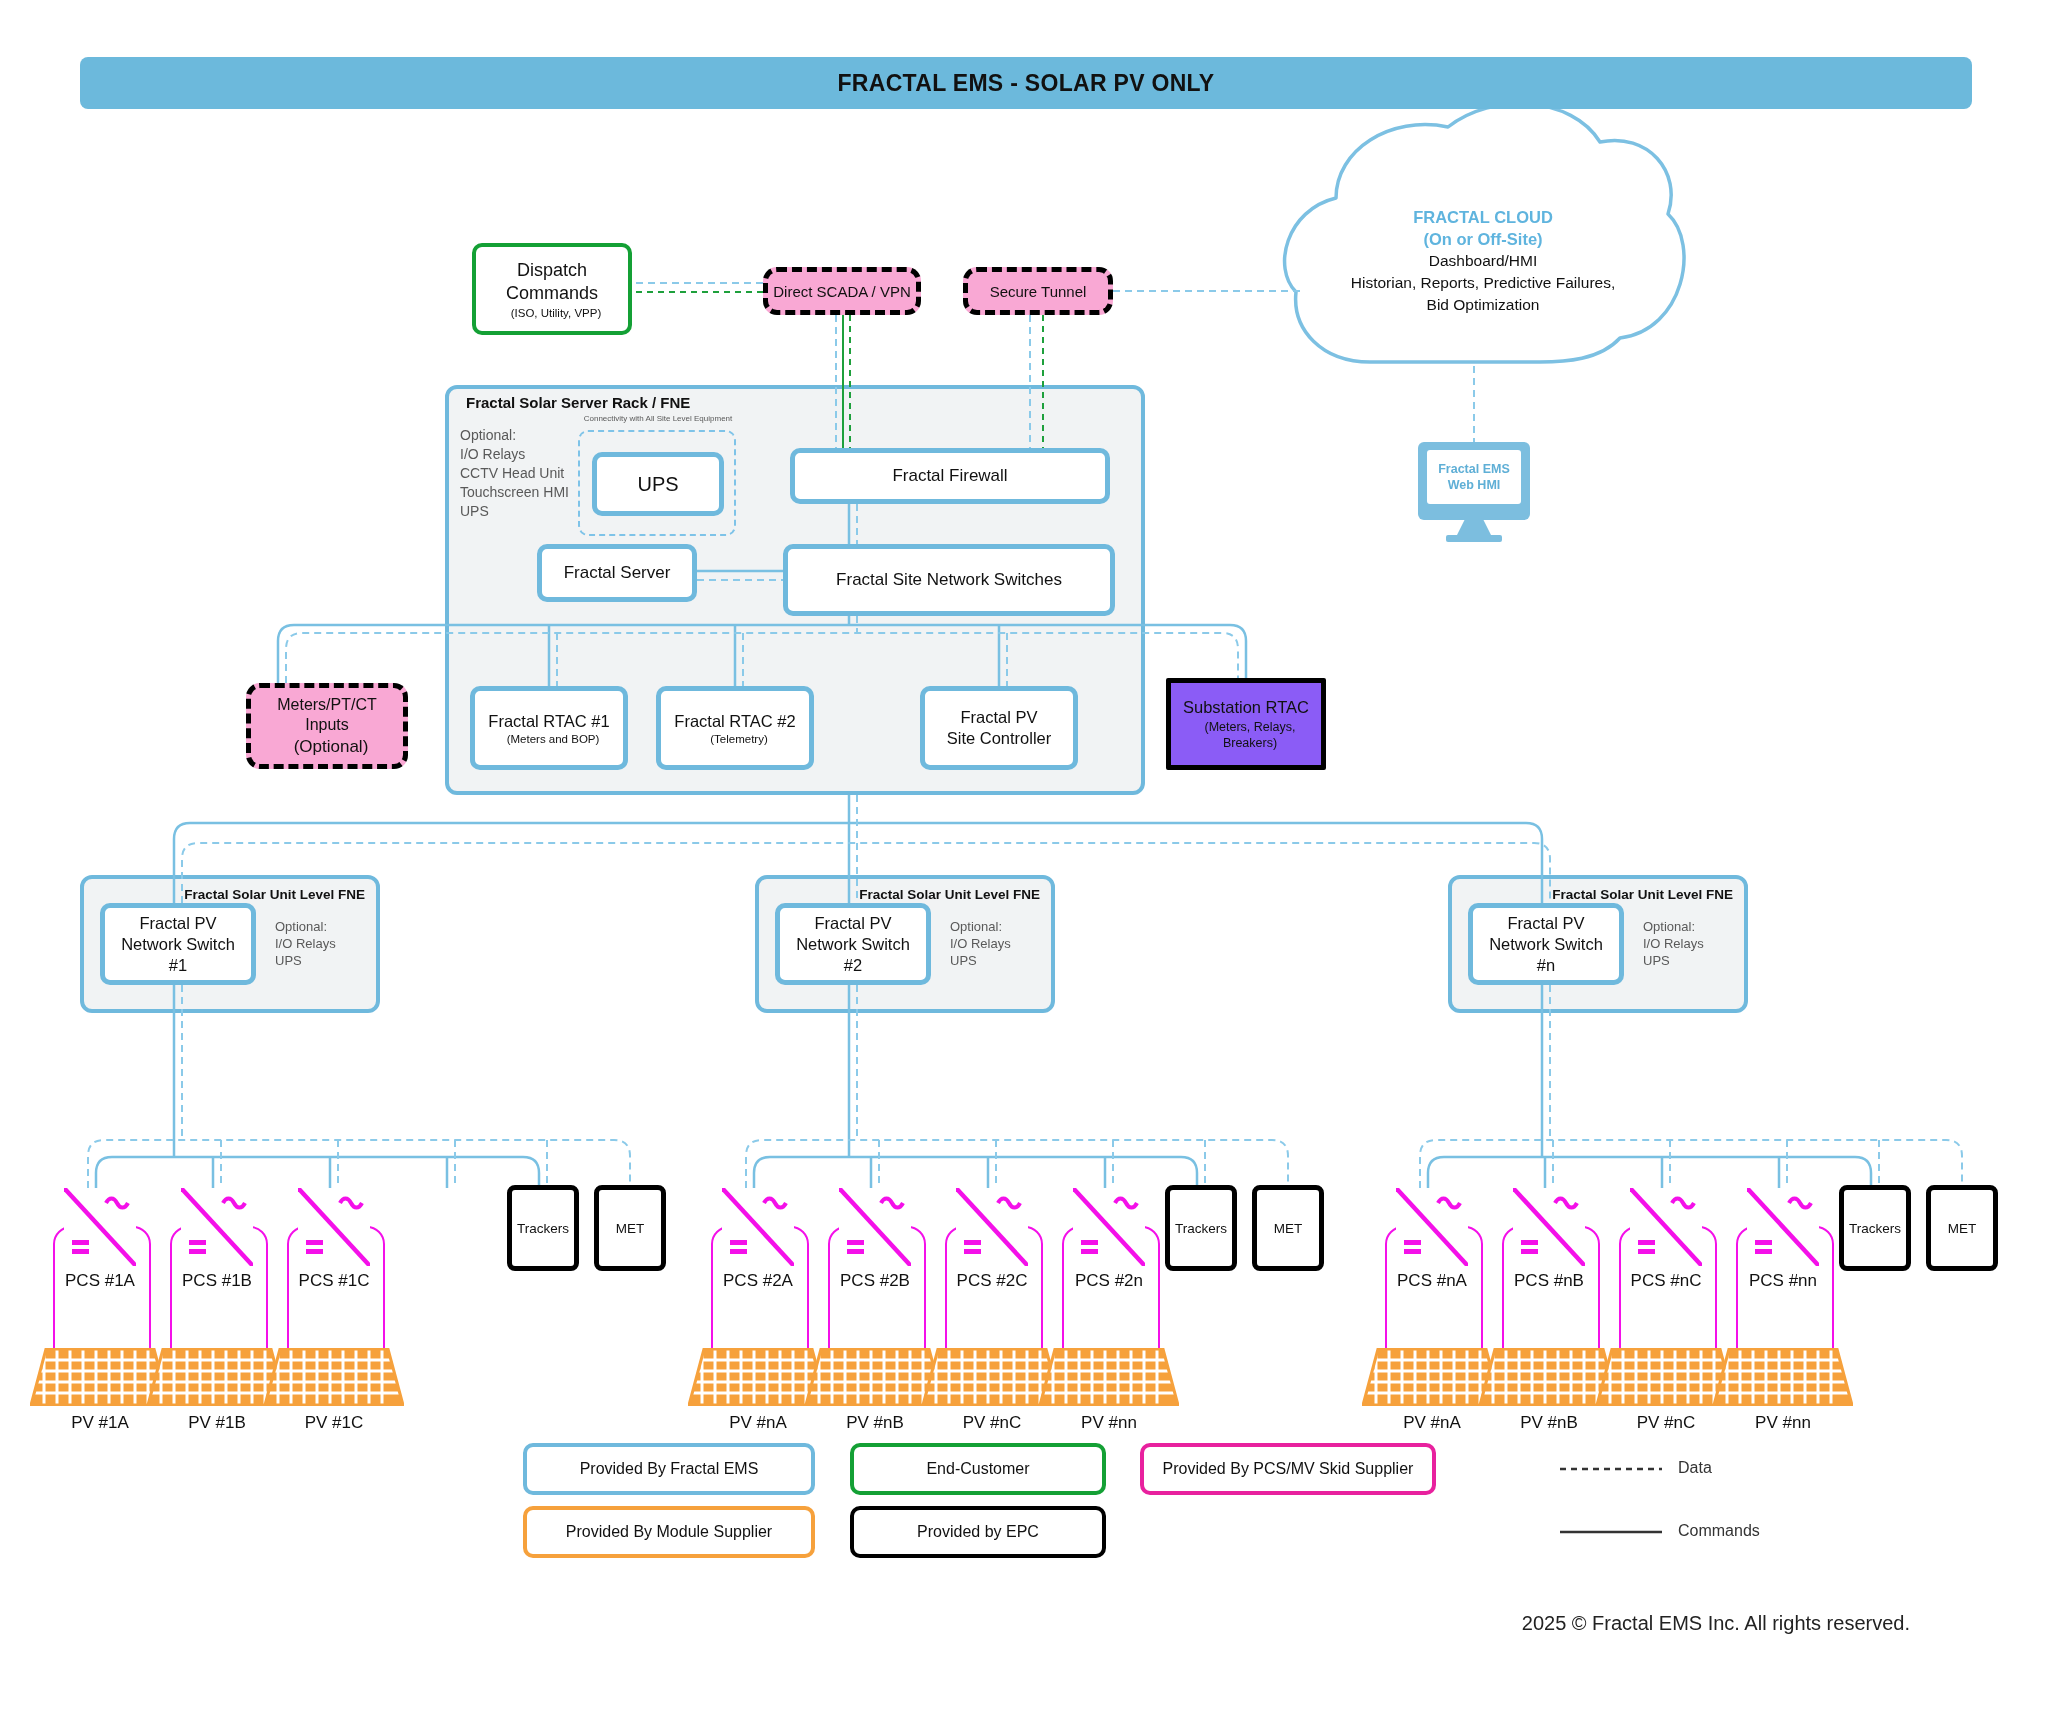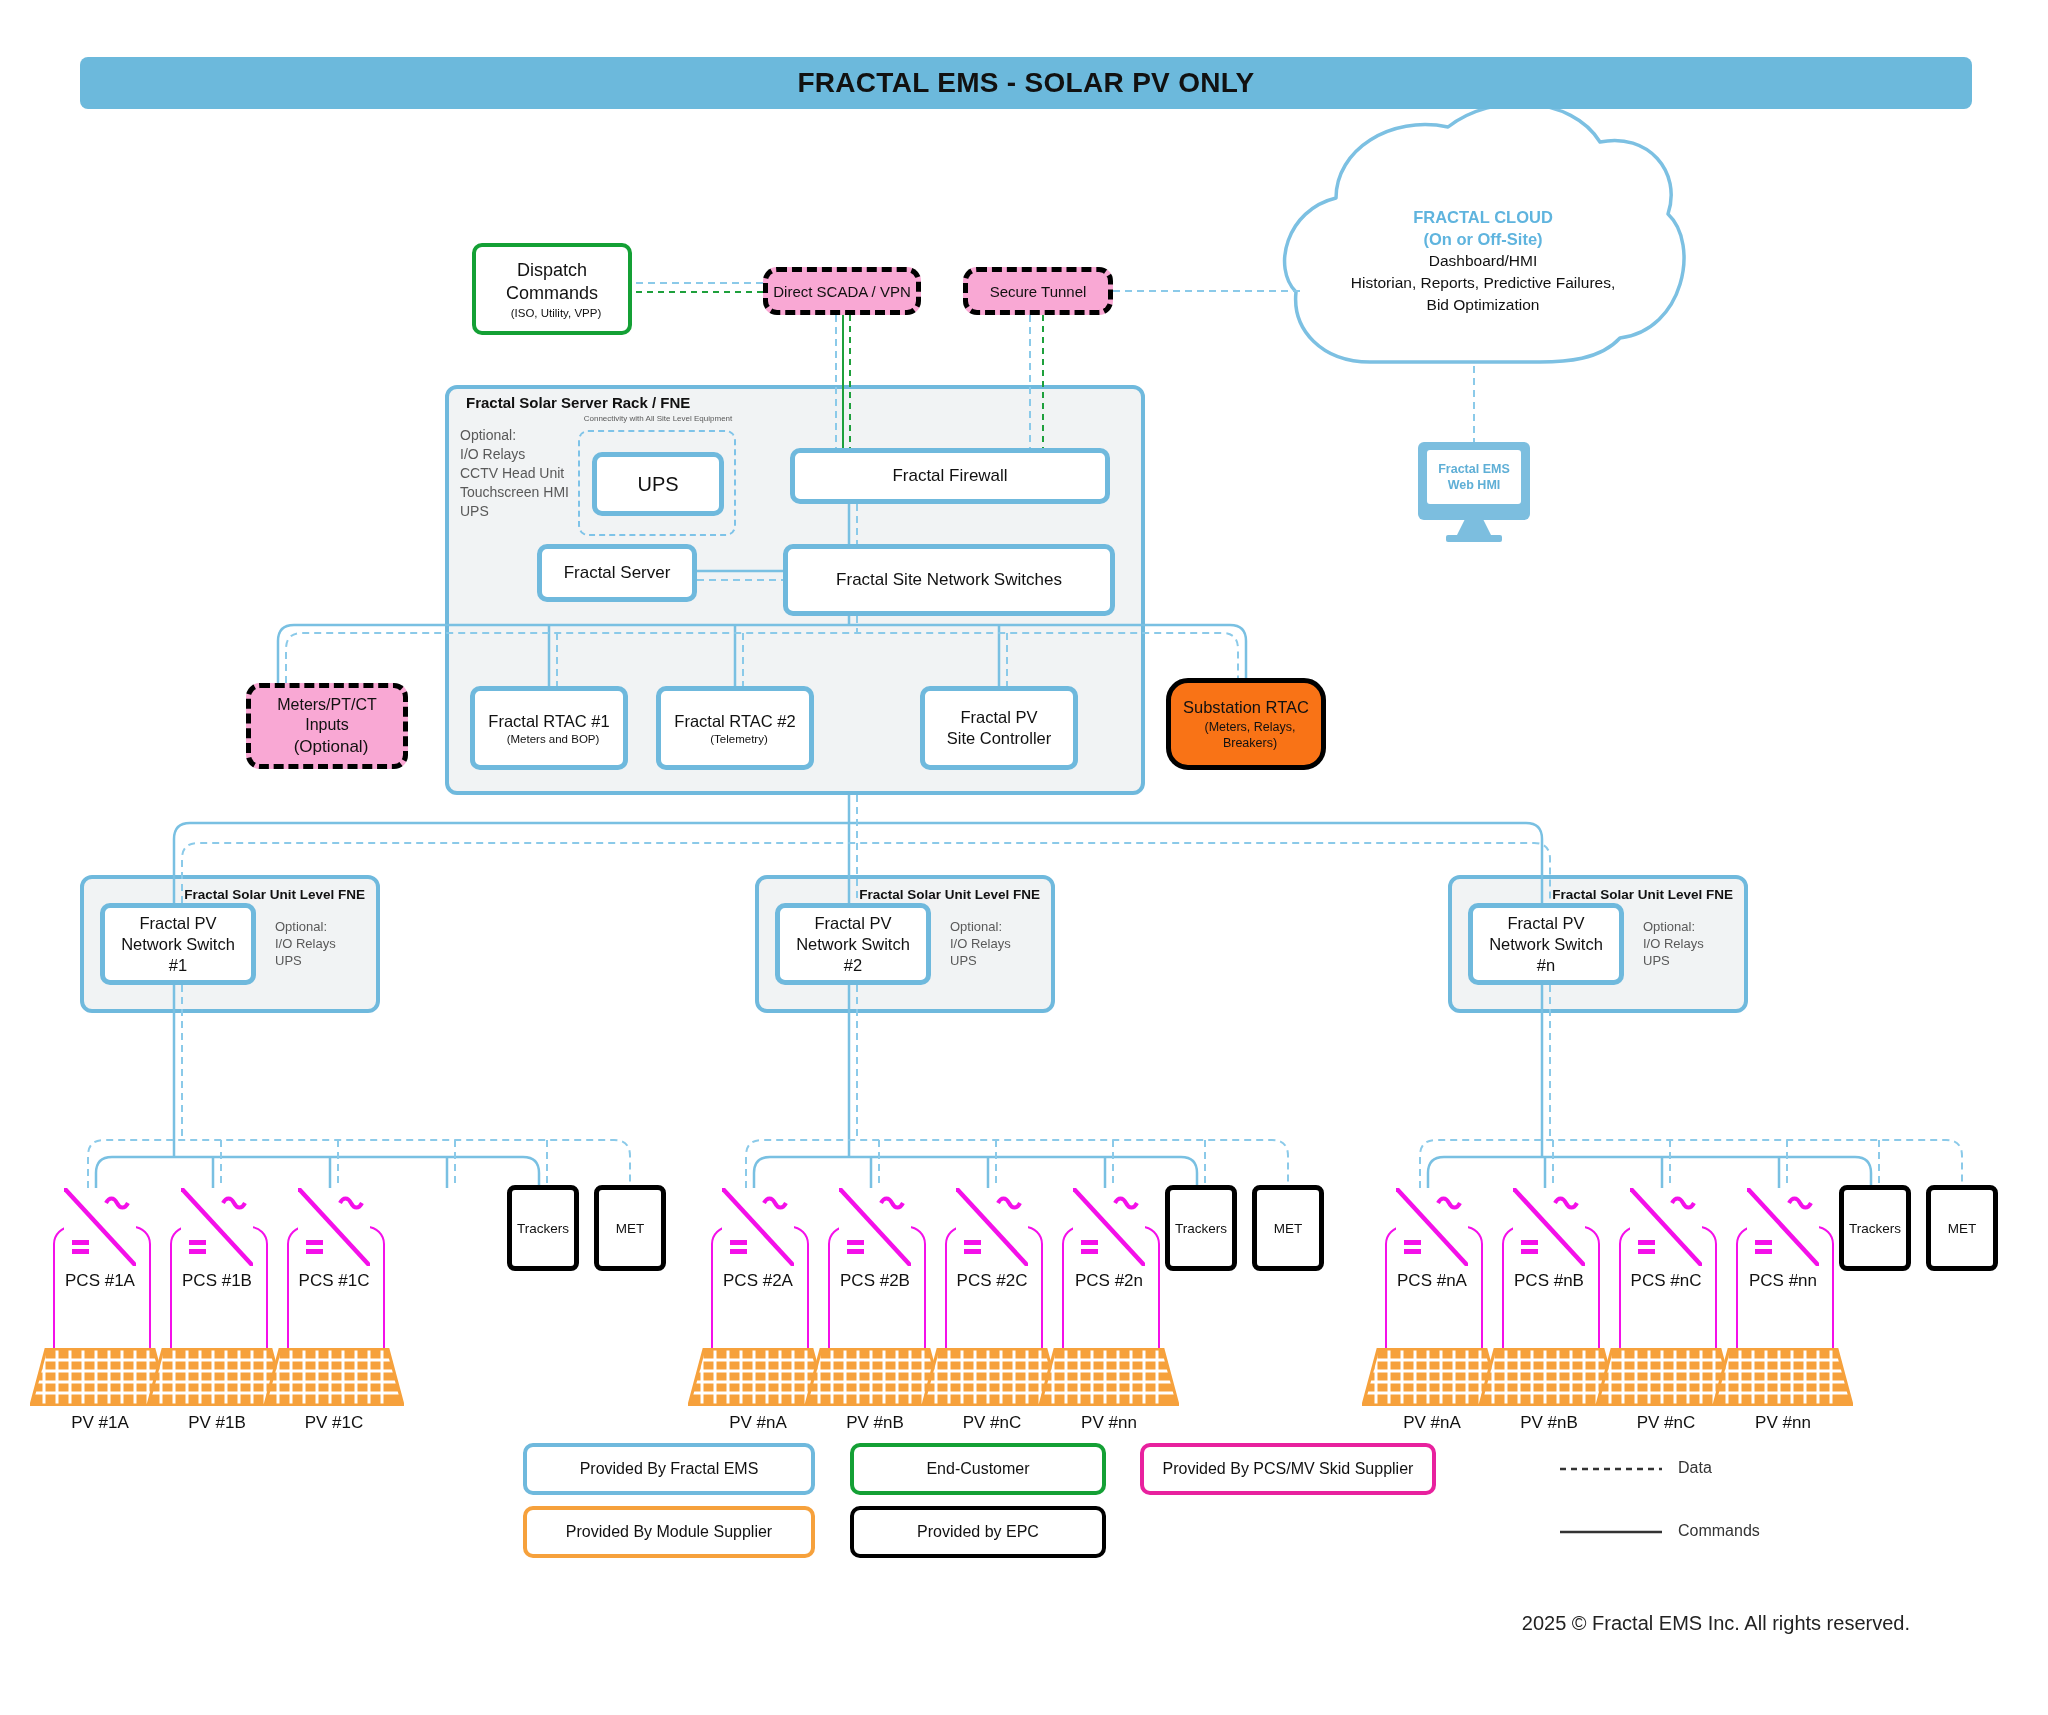--- a/index.html
+++ b/index.html
@@ -4,23 +4,23 @@
 <style>
   html,body{margin:0;padding:0;background:#fff;font-family:"Liberation Sans",sans-serif;color:#111;}
   #canvas{position:relative;width:2048px;height:1715px;background:#fff;overflow:hidden;}
   .abs{position:absolute;box-sizing:border-box;}
   .z1{z-index:1}.z2{z-index:2}.z3{z-index:3}
   .pre{white-space:pre-line;}
   .ctr{display:flex;flex-direction:column;align-items:center;justify-content:center;text-align:center;}
   .bluebox{border:5px solid #6FB9DD;border-radius:10px;background:#fff;}
   .graybox{background:#F1F3F4;border:4px solid #6FB9DD;border-radius:12px;}
   .dashblack{border:5px dashed #000;border-radius:14px;background:#f9a8d4;}
-  .solidblack{border:5px solid #000;border-radius:22px;background:#f97316;}
+  .solidblack{border:5px solid #000;border-radius:2px;background:#8b5cf6;}
   .greenbox{border:4px solid #14A035;border-radius:10px;background:#fff;}
-  .titlebar{background:#6CB9DC;border-radius:8px;font-size:28px;font-weight:bold;letter-spacing:.3px;}
+  .titlebar{background:#6CB9DC;border-radius:8px;font-size:23px;font-weight:bold;letter-spacing:.3px;}
   .sub{font-size:11.5px;margin-top:2px;padding-left:8px;}
   .graytext{color:#595959;}
   .fnetitle{font-weight:bold;font-size:13.5px;text-align:right;}
   .opt{font-size:13px;line-height:17px;color:#595959;}
   .switchbox{font-size:16.5px;line-height:21px;}
   .pcslabel,.pvlabel{position:absolute;left:0;width:140px;text-align:center;font-size:17px;}
   .tallrect{position:absolute;left:23px;top:41px;width:94px;height:164px;border:2.5px solid #F410E9;border-radius:18px;background:#fff;}
   .pcssq{position:absolute;left:34px;top:3px;width:72px;height:78px;background:#fff;}
   .pvp{position:absolute;left:0;top:163px;width:140px;height:58px;}
   .tm{border:5px solid #000;border-radius:8px;background:#fff;font-size:13.5px;}

